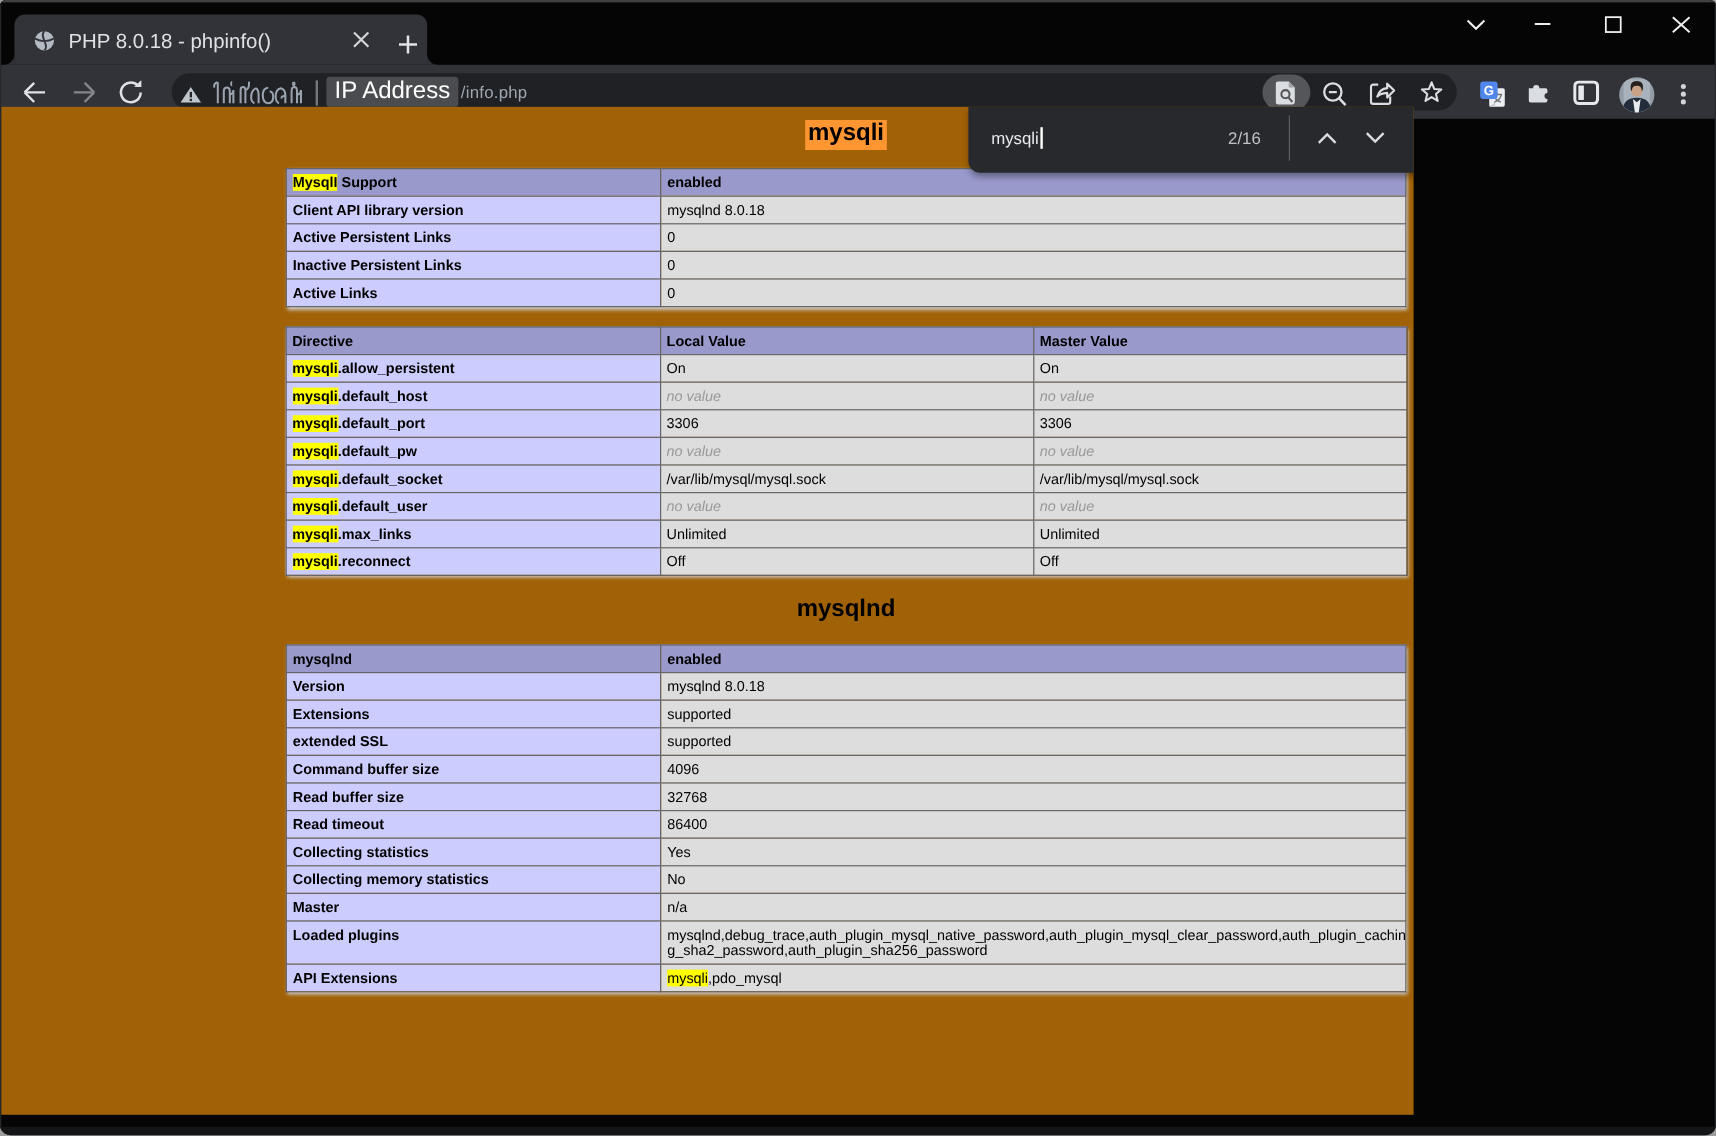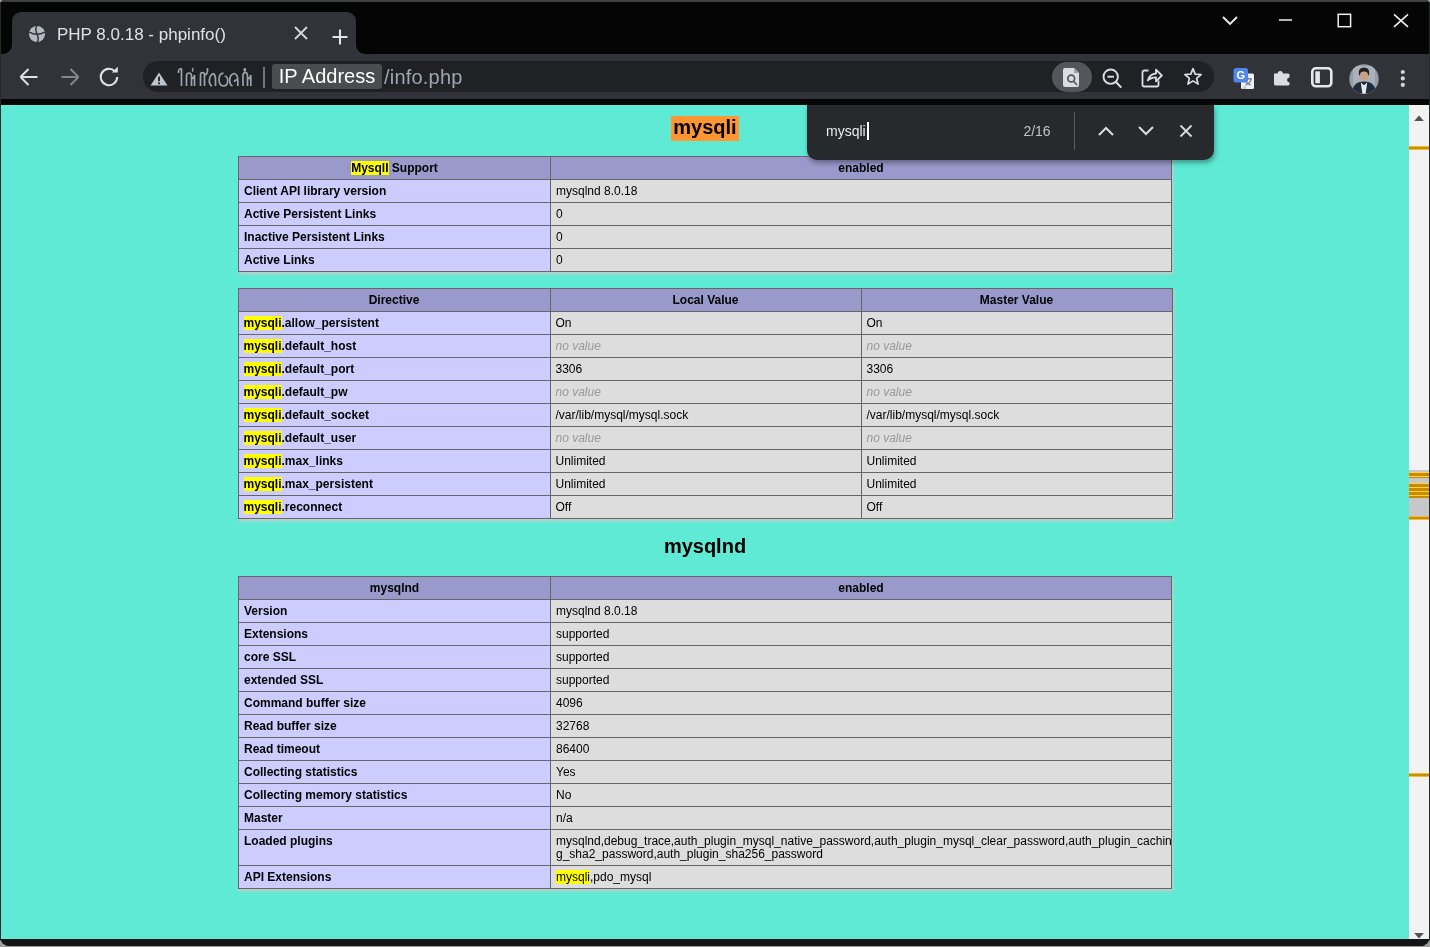--- a/index.html
+++ b/index.html
@@ -18,35 +18,35 @@
 #tabtitle{position:absolute;left:45px;top:0;height:42px;line-height:45px;color:#dfe1e5;font-size:17px;white-space:nowrap;}
 #tabclose{position:absolute;left:278px;top:10px;width:22px;height:22px;color:#d4d6d9;font-size:16px;line-height:22px;text-align:center;}
 #newtab{position:absolute;left:325.5px;top:22.5px;width:28px;height:28px;color:#e2e4e7;font-size:24px;line-height:26px;text-align:center;font-weight:400;}
 #favicon{position:absolute;left:16px;top:13px;}
 #winctl{position:absolute;right:0;top:0;height:41px;}
 
 #toolbar{position:absolute;left:0;top:54px;width:1430px;height:45px;background:#323338;}
 #omnibox{position:absolute;left:143px;top:7px;width:1071px;height:31px;background:#1f2125;border-radius:16px;}
 #pipe{position:absolute;left:263px;top:13px;width:2px;height:21px;background:#73767c;}
 #ipbox{position:absolute;left:272px;top:10px;width:110px;height:25px;background:#4b4c4f;border-radius:3px;color:#fff;font-size:20px;line-height:24px;text-align:center;}
-#urlpath{position:absolute;left:384px;top:13px;color:#9fa6b0;font-size:20px;line-height:21px;letter-spacing:.2px;}
+#urlpath{position:absolute;left:384px;top:13px;color:#9fa6b0;font-size:14px;line-height:21px;letter-spacing:.2px;}
 #findcircle{position:absolute;left:1052px;top:8px;width:40px;height:30px;background:#54565a;border-radius:15px;}
 
-#content{position:absolute;left:1px;top:105px;width:1428px;height:840px;background:#5eead4;overflow:hidden;}
+#content{position:absolute;left:1px;top:89px;width:1177px;height:840px;background:#a16207;overflow:hidden;}
 #botborder{position:absolute;left:0;top:939px;width:1430px;height:6.5px;background:#141517;border-radius:0 0 9px 9px;}
 #rborder{position:absolute;right:0;top:0;width:1px;height:947px;background:#27282a;}
 #lborder{position:absolute;left:0;top:0;width:1px;height:947px;background:#27282a;}
 
 #page{width:1408px;padding-top:11px;text-align:center;}
 #page h2{font-size:20px;font-weight:bold;margin:16.6px auto;color:#000;}
 #page h2.snd{margin-bottom:17.8px;}
 #page h2.first{margin-top:0;}
 #page table{border-collapse:collapse;border:0;width:934px;box-shadow:1px 2px 3px #ccc;margin:16px auto;text-align:left;table-layout:fixed;}
 #page td,#page th{border:1px solid #666;font-size:12px;vertical-align:baseline;padding:4px 5px;color:#000;}
-#page th{text-align:center;background:#99c;font-weight:bold;}
+#page th{background:#99c;font-weight:bold;}
 .e{background-color:#ccf;width:300px;font-weight:bold;margin-top:17px;}
 .v{background-color:#ddd;word-wrap:break-word;}
 .v i{color:#999;}
 .hl{background:#ffff00;}
 .hla{background:#ff9632;padding:0 2px 2.5px;margin:0 -2px;}
 
 #findbar{position:absolute;left:806px;top:0;width:407px;height:55px;background:#28292c;border-radius:0 0 10px 10px;box-shadow:1px 3px 5px rgba(0,0,0,.35);}
 #findtext{position:absolute;left:19px;top:18px;color:#e8eaed;font-size:14px;}
 #findcaret{position:absolute;left:60px;top:17px;width:1.5px;height:18px;background:#fff;}
 #findcount{position:absolute;left:204px;top:18px;width:52px;text-align:center;color:#bfc3c7;font-size:14px;}
@@ -257,25 +257,20 @@
               <td class="e"><span class="hl">mysqli</span>.default_user</td>
               <td class="v"><i>no value</i></td>
               <td class="v"><i>no value</i></td>
             </tr>
         <tr>
               <td class="e"><span class="hl">mysqli</span>.max_links</td>
               <td class="v">Unlimited</td>
               <td class="v">Unlimited</td>
             </tr>
         <tr>
-              <td class="e"><span class="hl">mysqli</span>.max_persistent</td>
-              <td class="v">Unlimited</td>
-              <td class="v">Unlimited</td>
-            </tr>
-        <tr>
               <td class="e"><span class="hl">mysqli</span>.reconnect</td>
               <td class="v">Off</td>
               <td class="v">Off</td>
             </tr>
       </tbody>
         </table>
       <h2 class="snd">mysqlnd</h2>
       <table>
         <colgroup>
             <col style="width:312px">
@@ -288,24 +283,20 @@
             </tr>
         <tr>
               <td class="e">Version</td>
               <td class="v">mysqlnd 8.0.18</td>
             </tr>
         <tr>
               <td class="e">Extensions</td>
               <td class="v">supported</td>
             </tr>
         <tr>
-              <td class="e">core SSL</td>
-              <td class="v">supported</td>
-            </tr>
-        <tr>
               <td class="e">extended SSL</td>
               <td class="v">supported</td>
             </tr>
         <tr>
               <td class="e">Command buffer size</td>
               <td class="v">4096</td>
             </tr>
         <tr>
               <td class="e">Read buffer size</td>
               <td class="v">32768</td>

